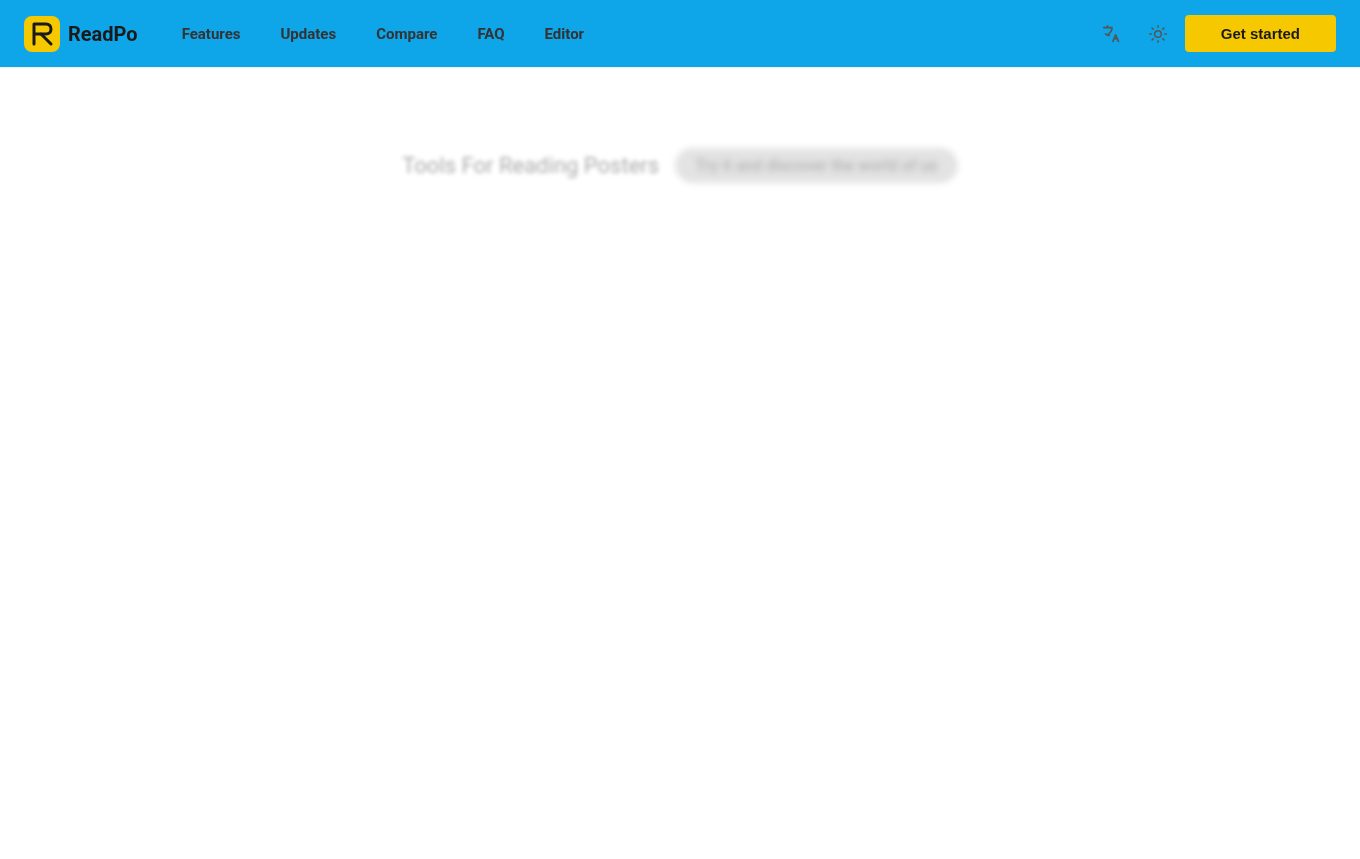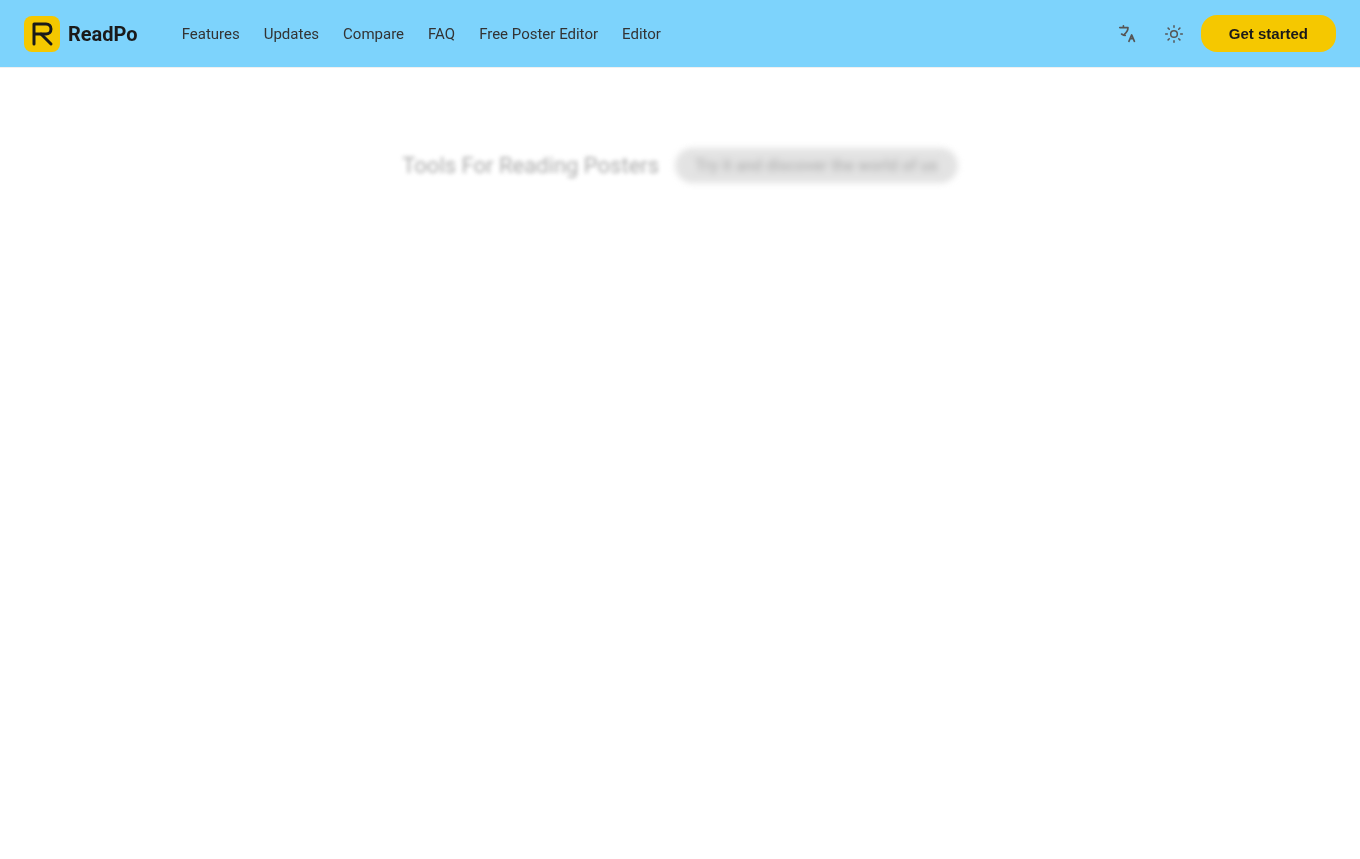--- a/index.html
+++ b/index.html
@@ -16,21 +16,21 @@
       overflow-x: hidden;
     }
 
     
     .navbar {
       display: flex;
       align-items: center;
       justify-content: space-between;
       padding: 0 24px;
       height: 68px;
-      background: #7dd3fc;
+      background: #0ea5e9;
       border-bottom: 1px solid #f0f0f0;
       position: sticky;
       top: 0;
       z-index: 100;
     }
 
     .navbar-left {
       display: flex;
       align-items: center;
       gap: 32px;
@@ -51,21 +51,22 @@
 
     .brand-name {
       font-size: 20px;
       font-weight: 700;
       color: #1a1a1a;
     }
 
     .nav-links {
       display: flex;
       align-items: center;
-      gap: 0;
+      gap: 16px;
+      font-weight: bold;
     }
 
     .nav-link {
       font-size: 15px;
       color: #333333;
       text-decoration: none;
       padding: 8px 12px;
       border-radius: 6px;
       cursor: pointer;
       transition: background 0.15s;
@@ -89,22 +90,22 @@
       cursor: pointer;
       color: #555;
       font-size: 18px;
       transition: background 0.15s;
     }
 
     .get-started-btn {
       background: #f5c800;
       color: #1a1a1a;
       border: none;
-      border-radius: 16px;
-      padding: 10px 28px;
+      border-radius: 4px;
+      padding: 10px 36px;
       font-size: 15px;
       font-weight: 600;
       cursor: pointer;
       transition: background 0.15s;
     }
 
     
     .main-content {
       display: flex;
       flex-direction: column;
@@ -168,21 +169,20 @@
         <path d="M17 18 L27 28" stroke="#1a1a1a" stroke-width="3" stroke-linecap="round"></path>
       </svg>
       <span class="brand-name">ReadPo</span>
     </a>
 
     <div class="nav-links">
       <a class="nav-link">Features</a>
       <a class="nav-link">Updates</a>
       <a class="nav-link">Compare</a>
       <a class="nav-link">FAQ</a>
-      <a class="nav-link">Free Poster Editor</a>
       <a class="nav-link">Editor</a>
     </div>
   </div>
 
   <div class="navbar-right">
 
     <button class="icon-btn translate-icon" title="Translate">
       <svg viewBox="0 0 24 24" fill="none" xmlns="http://www.w3.org/2000/svg">
         <path d="M3 5h9M7 3v2M12 5c0 3-1.5 5.5-4 7.5" stroke="#555" stroke-width="1.8" stroke-linecap="round"></path>
         <path d="M5 12c1.5 1 3 1.5 4 1.5" stroke="#555" stroke-width="1.8" stroke-linecap="round"></path>

